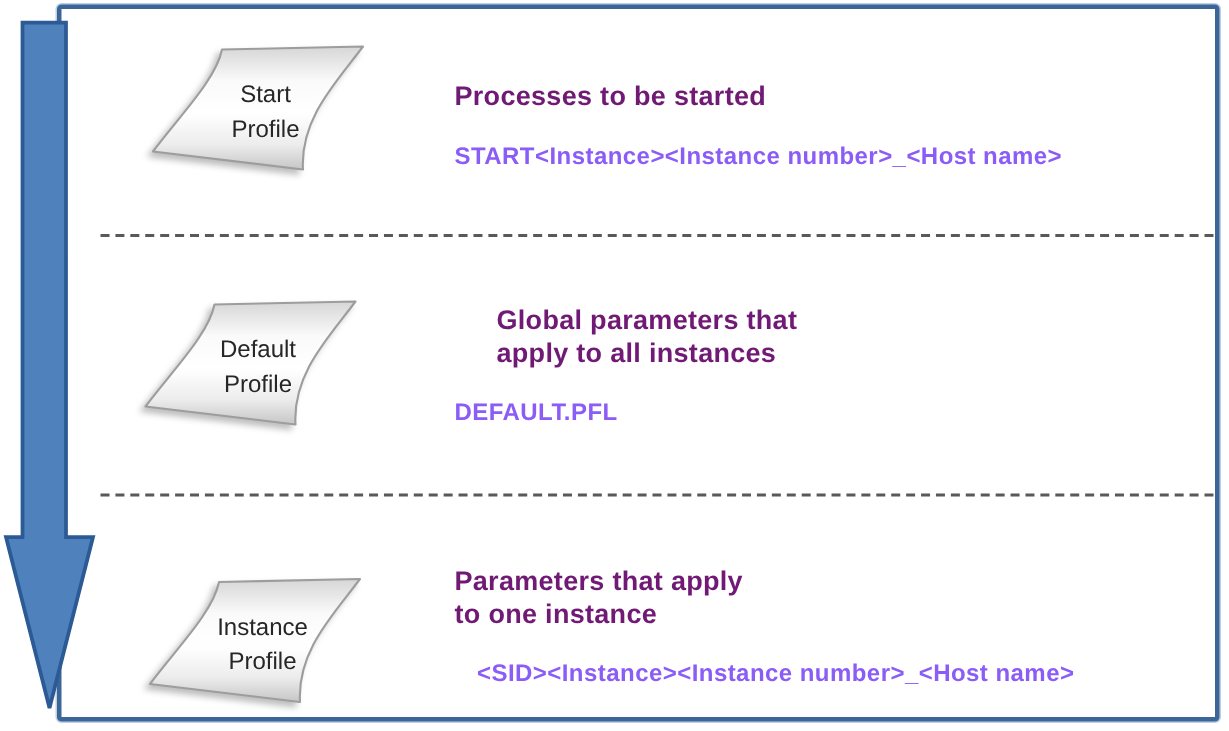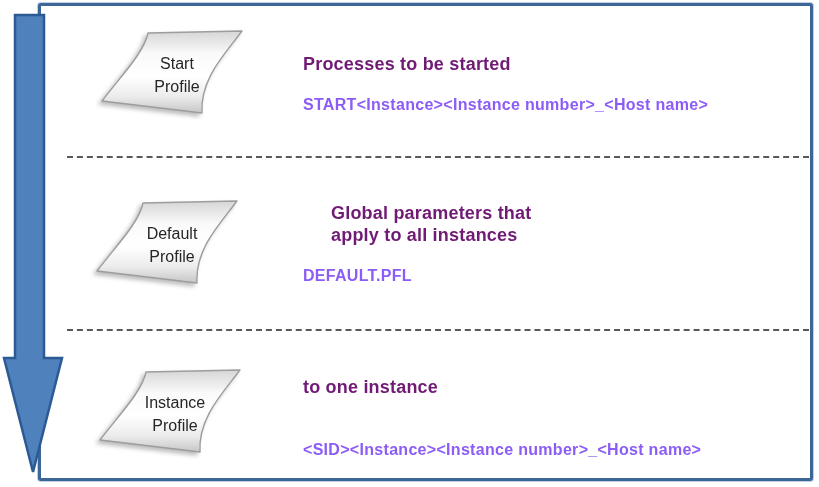--- a/index.html
+++ b/index.html
@@ -38,21 +38,21 @@
   #sep-1 { top: 156px; }
   #sep-2 { top: 329px; }
   .icon-wrap {
     position: absolute;
     width: 146px; height: 90px;
     z-index: 3;
   }
   .icon-wrap svg { filter: drop-shadow(-3px 3px 2px rgba(90,90,90,0.40)); }
   #icon-start    { left: 100px; top: 29px; }
   #icon-default  { left: 95px;  top: 199px; }
-  #icon-instance { left: 98px;  top: 368px; }
+  #icon-instance { left: 98px;  top: 384px; }
   .icon-label {
     position: absolute;
     left: 0; top: 0; right: 0; bottom: 0;
     display: flex;
     flex-direction: column;
     align-items: center;
     justify-content: center;
     padding-left: 8px;
     padding-top: 2px;
     font-size: 16px;
@@ -77,21 +77,21 @@
     position: absolute;
     font-size: 16px;
     font-weight: bold;
     color: #8b5cf6;
     letter-spacing: 0.3px;
     z-index: 3;
     white-space: nowrap;
   }
   #tech-1 { left: 303px; top: 96px; }
   #tech-2 { left: 303px; top: 267px; }
-  #tech-3 { left: 303px; top: 441px; }
+  #tech-3 { left: 318px; top: 441px; }
 </style>
 </head>
 <body>
 
 <div class="stage">
 
   <svg width="0" height="0" style="position:absolute" aria-hidden="true">
     <defs>
       <linearGradient id="paperGrad" x1="0" y1="0" x2="0" y2="1">
         <stop offset="0" stop-color="#d6d6d6"></stop>
@@ -145,17 +145,18 @@
   <div class="icon-wrap" id="icon-instance">
     <svg width="146" height="90" viewBox="0 0 146 90">
       <path d="M48 4 L142 2 C124 26 100 50 102 84 L2 72 C20 48 44 24 48 4 Z" fill="url(#paperGrad)" stroke-width="1.4" stroke-linejoin="round" stroke="#9d9d9d"></path>
     </svg>
     <div class="icon-label">
       <span>Instance</span>
       <span>Profile</span>
     </div>
   </div>
   <div class="heading" id="heading-3">
+    <div>Parameters that apply</div>
     <div>to one instance</div>
   </div>
   <div class="tech" id="tech-3">&lt;SID&gt;&lt;Instance&gt;&lt;Instance number&gt;_&lt;Host name&gt;</div>
 
 </div>
 
 </body></html>

